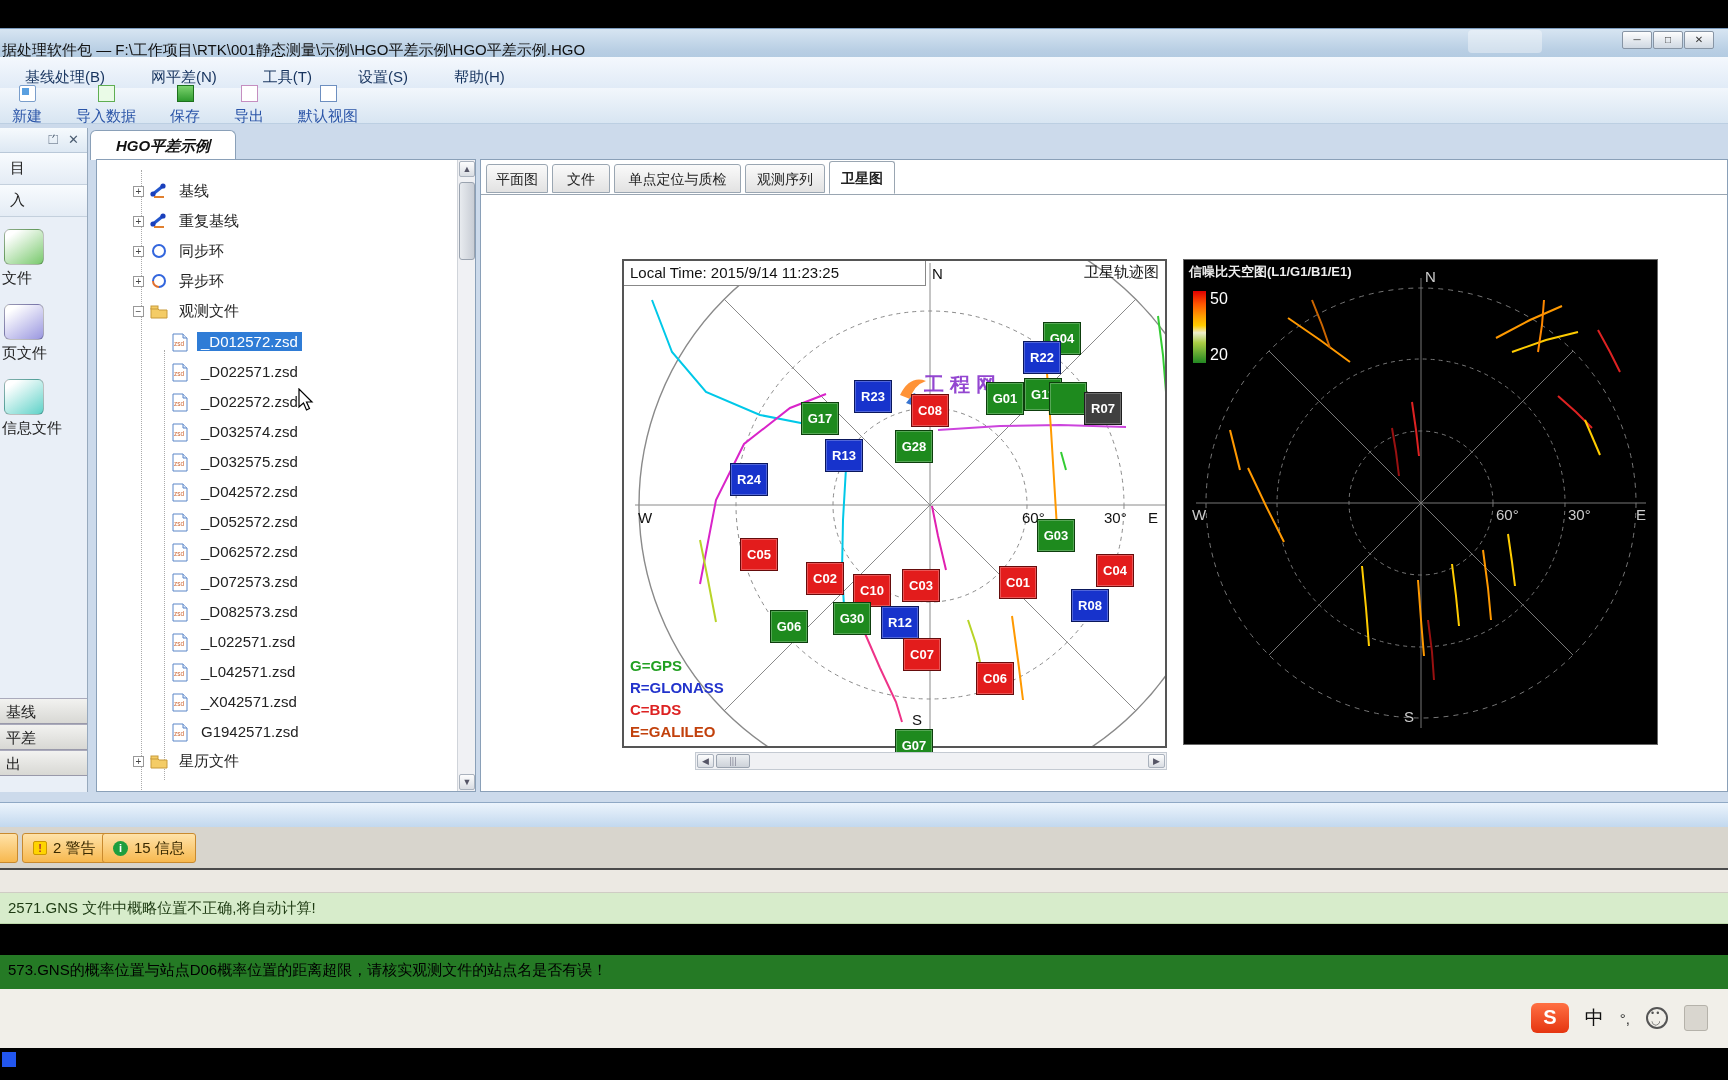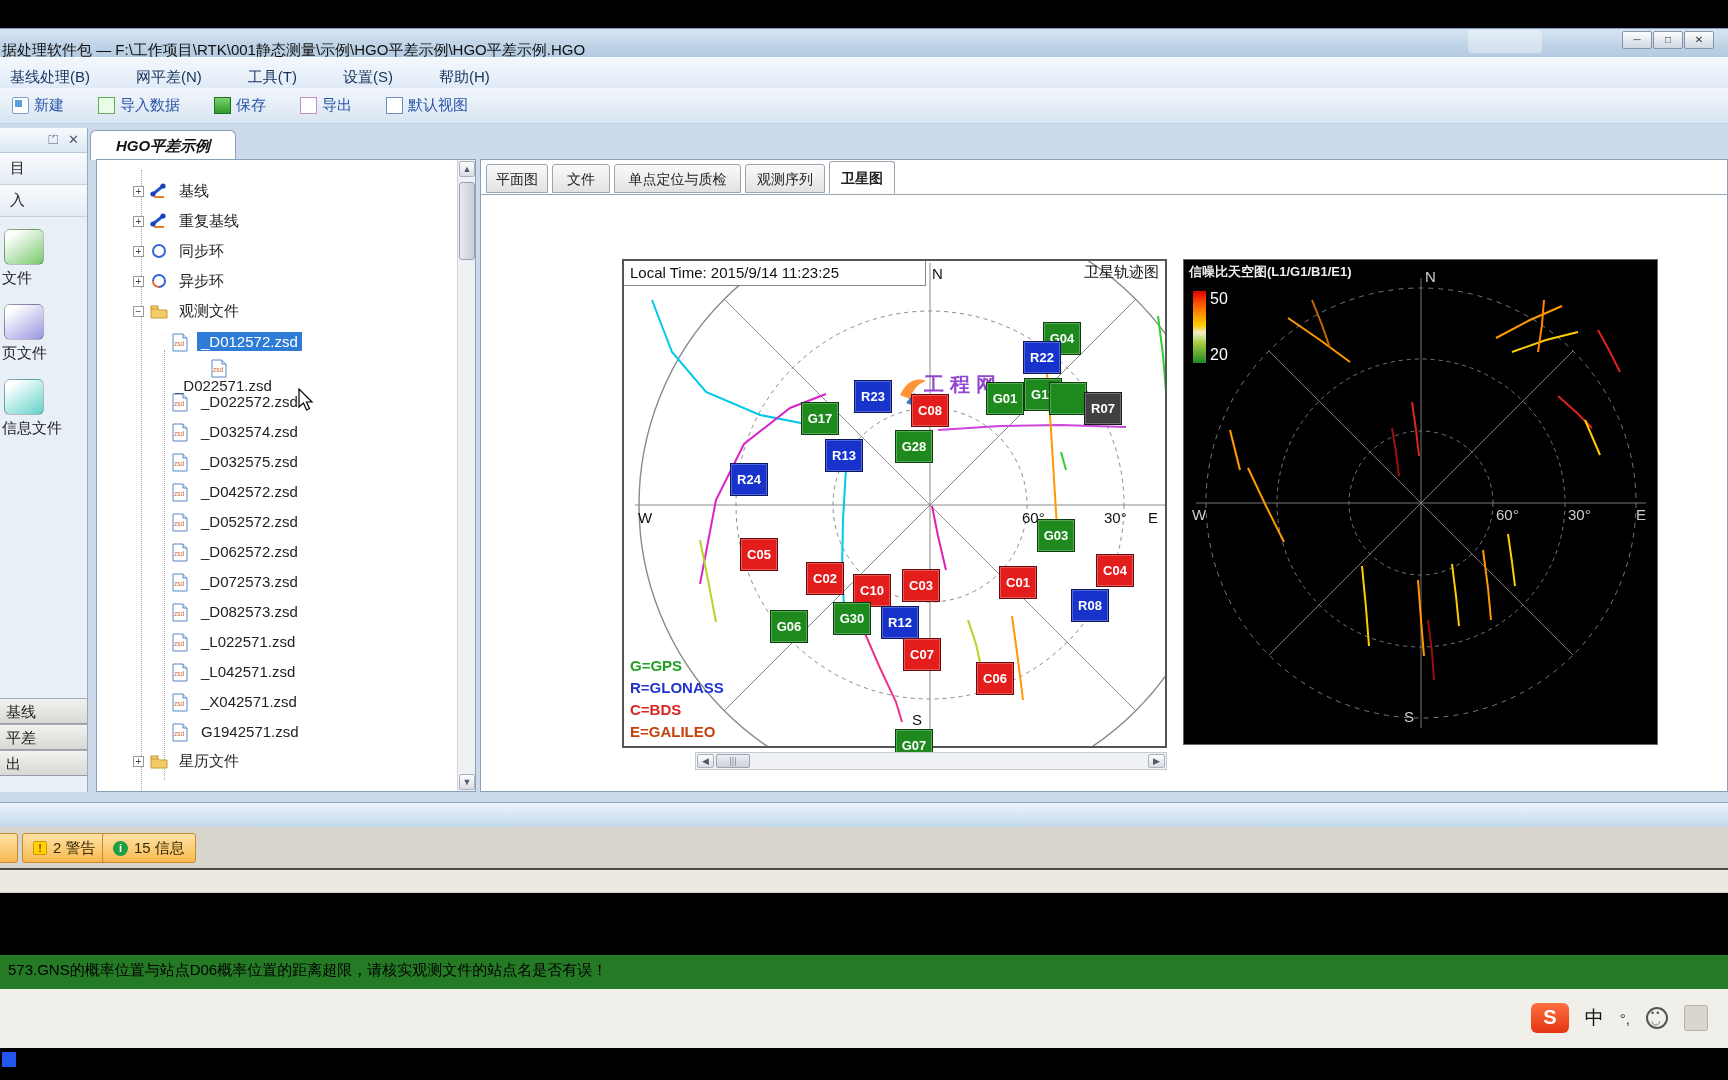--- a/index.html
+++ b/index.html
@@ -12,26 +12,26 @@
   #titlebar { left:0; top:28px; width:1728px; height:44px;
     background:linear-gradient(#d7e5f2,#b9cfe4 50%,#a8c3dc);
     border-top:1px solid #7d9cbe; border-bottom:1px solid #8aa7c2;
     display:flex; align-items:center; font-size:15px; color:#111; padding-left:2px; white-space:nowrap;}
   .title-glare { left:1468px; top:30px; width:74px; height:23px; background:rgba(255,255,255,.38); border-radius:4px; }
   .winbtns { right:14px; top:31px; display:flex; gap:1px; }
   .winbtn { width:30px; height:18px; background:linear-gradient(#fdfdfd,#cfd8e2); border:1px solid #8795a5;
     font-size:10px; line-height:16px; text-align:center; color:#333; border-radius:2px; }
   #menubar { left:0; top:57px; width:1728px; height:41px;
     background:linear-gradient(#f4f8fd,#dbe7f5); border-bottom:1px solid #c2d2e4;
-    display:flex; align-items:center; gap:34px; padding-left:4px; font-size:15px; color:#16335e; }
+    display:flex; align-items:center; gap:34px; padding-left:19px; font-size:15px; color:#16335e; }
   .menu-item { padding:3px 6px; }
   #toolbar { left:0; top:88px; width:1728px; height:36px;
     background:linear-gradient(#f2f7fc,#d8e5f2); border-bottom:1px solid #bccfe2;
     display:flex; align-items:center; gap:26px; padding-left:8px; font-size:15px; color:#2b55a8; }
-  .tool-btn { display:flex; align-items:center; gap:5px; padding:2px 4px; }
+  .tool-btn { display:flex; align-items:center; gap:5px; padding:2px 4px;flex-direction:column; }
   .tico { width:17px; height:17px; position:relative; display:inline-block; }
   .tico.page { background:#fff; border:1px solid #7a9ecb; border-radius:2px; }
   .tico.page::after { content:""; position:absolute; }
   .tico.new::after { left:2px; top:2px; width:7px; height:7px; background:#5aa0e0; }
   .tico.import { background:#eafbe7; border:1px solid #5fae52; }
   .tico.import::after { left:2px; top:3px; width:0; height:0; border:5px solid transparent; border-right:9px solid #4fae3f; }
   .tico.save { background:linear-gradient(#7cd26e,#2f9b2f); border:1px solid #1d701d; }
   .tico.save::after { left:3px; top:2px; width:9px; height:5px; background:#eaffea; }
   .tico.export { background:#fff; border:1px solid #c58ec0; }
   .tico.export::after { left:3px; top:3px; width:0; height:0; border:5px solid transparent; border-left:9px solid #d24fc0; }
@@ -280,21 +280,21 @@
         <div class="trow" style="left: 74px; top: 169px;">
           <span class="tico-s">
             <svg width="18" height="19">
               <path d="M2,1 L12,1 L16,5 L16,18 L2,18 Z" fill="#fff" stroke="#5a86c8"></path>
               <path d="M12,1 L12,5 L16,5" fill="#dde8f8" stroke="#5a86c8"></path>
               <text x="3" y="13" font-size="6.5" fill="#cc6633" font-family="Liberation Sans">zsd</text>
             </svg>
           </span>
           <span class="tlabel sel">_D012572.zsd</span>
         </div>
-        <div class="trow" style="left: 74px; top: 199px; flex-direction: column;">
+        <div class="trow" style="left: 74px; top: 199px;">
           <span class="tico-s">
             <svg width="18" height="19">
               <path d="M2,1 L12,1 L16,5 L16,18 L2,18 Z" fill="#fff" stroke="#5a86c8"></path>
               <path d="M12,1 L12,5 L16,5" fill="#dde8f8" stroke="#5a86c8"></path>
               <text x="3" y="13" font-size="6.5" fill="#cc6633" font-family="Liberation Sans">zsd</text>
             </svg>
           </span>
           <span class="tlabel">_D022571.zsd</span>
         </div>
         <div class="trow" style="left: 74px; top: 229px;">
@@ -584,20 +584,21 @@
           <span class="w-ico">!</span>
           <span>2 警告</span>
         </div>
         <div class="stat-btn" style="left: 102px;">
           <span class="i-ico">i</span>
           <span>15 信息</span>
         </div>
       </div>
   </div>
   <div class="abs" id="band-sep"></div>
+  <div class="abs msg" id="msg1">2571.GNS  文件中概略位置不正确,将自动计算!</div>
   <div class="abs msg" id="msg3">573.GNS的概率位置与站点D06概率位置的距离超限，请核实观测文件的站点名是否有误！</div>
   <div class="abs" id="band-bottom"></div>
 
   <div id="tray">
     <div id="sogou">S</div>
     <div id="lang-zh">中</div>
     <div id="mode-ico">°,</div>
     <div id="smiley"></div>
     <div id="tray-part"></div>
   </div>

